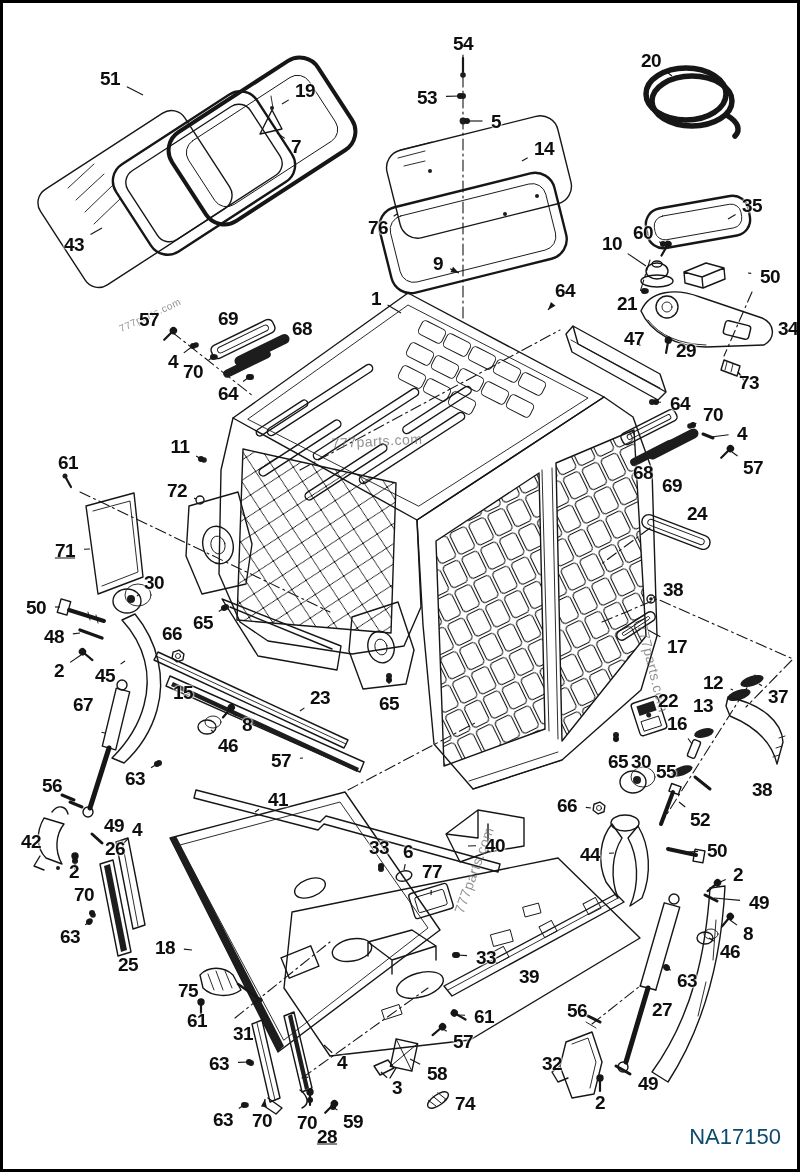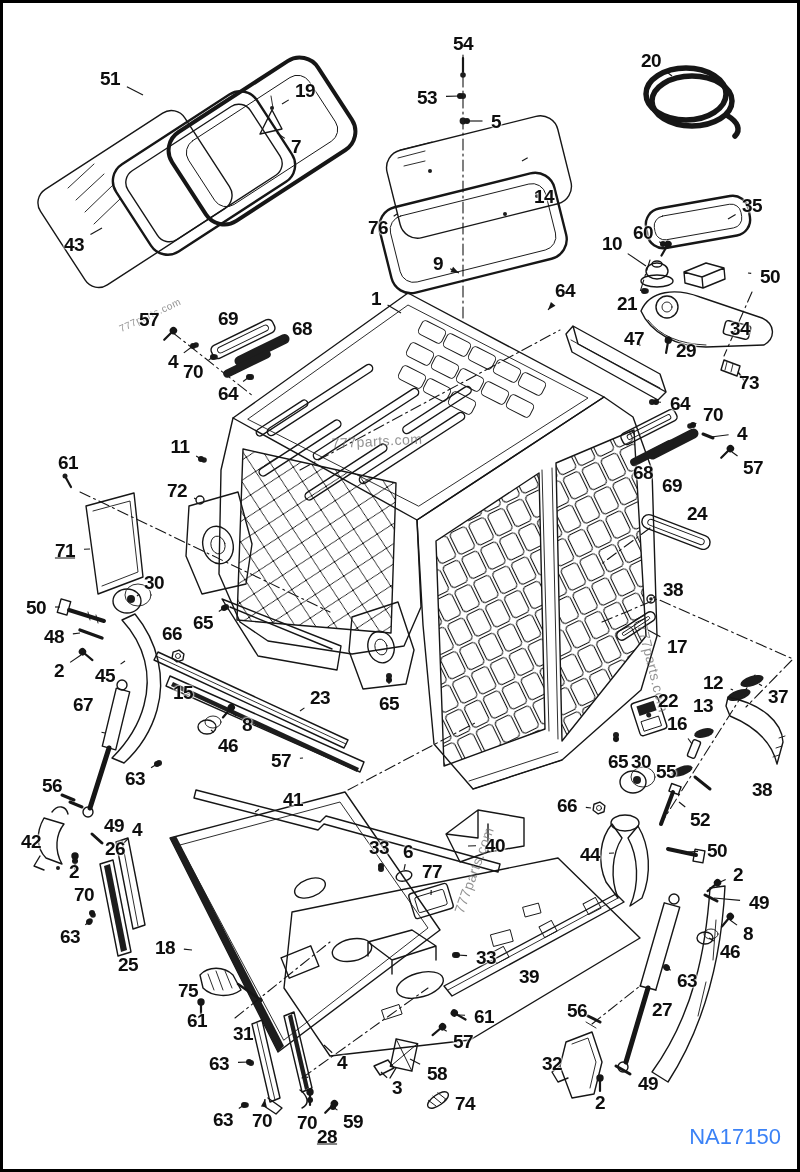--- a/index.html
+++ b/index.html
@@ -7,21 +7,21 @@
          font-family:"Liberation Sans",sans-serif;}
   #frame{position:absolute;inset:0;border:3px solid #000;pointer-events:none;z-index:60;}
   svg.art{position:absolute;left:0;top:0;z-index:5;}
   #leaders{position:absolute;left:0;top:0;z-index:20;}
   #labels{position:absolute;left:0;top:0;width:100%;height:100%;z-index:30;}
   .co{position:absolute;transform:translate(-50%,-50%);font-weight:bold;font-size:19px;
       color:#0e0e0e;letter-spacing:-0.5px;line-height:1;white-space:nowrap;
       text-shadow:0 0 2px #fff,0 0 2px #fff,0 0 3px #fff;}
   .wm{position:absolute;transform-origin:center;color:rgba(110,110,110,0.75);
       font-size:14px;letter-spacing:0.5px;white-space:nowrap;z-index:15;}
-  #pcode{position:absolute;transform:translate(-50%,-50%);font-size:22px;color:#3b82f6;z-index:40;}
+  #pcode{position:absolute;transform:translate(-50%,-50%);font-size:22px;color:#0c4a6e;z-index:40;}
   .ln{fill:none;stroke:#161616;stroke-width:1.4;stroke-linejoin:round;stroke-linecap:round;}
   .thn{stroke-width:0.9;}
   .thk{stroke-width:2.4;}
   .hvy{stroke-width:4;}
   .fil{fill:#1d1d1d;stroke:none;}
   .dsh{stroke-dasharray:11 4 2 4;stroke-width:1.1;}
 </style>
 </head>
 <body>
 
@@ -546,31 +546,31 @@
   <div id="labels">
       <div class="co" style="left: 376px; top: 298px;">1</div>
       <div class="co" style="left: 110px; top: 78px;">51</div>
       <div class="co" style="left: 305px; top: 90px;">19</div>
       <div class="co" style="left: 296px; top: 146px;">7</div>
       <div class="co" style="left: 74px; top: 244px;">43</div>
       <div class="co" style="left: 378px; top: 227px;">76</div>
       <div class="co" style="left: 463px; top: 43px;">54</div>
       <div class="co" style="left: 427px; top: 97px;">53</div>
       <div class="co" style="left: 496px; top: 121px;">5</div>
-      <div class="co" style="left: 544px; top: 148px; margin-top: 48px;">14</div>
+      <div class="co" style="left: 544px; top: 148px;">14</div>
       <div class="co" style="left: 438px; top: 263px;">9</div>
       <div class="co" style="left: 651px; top: 60px;">20</div>
       <div class="co" style="left: 752px; top: 205px;">35</div>
       <div class="co" style="left: 643px; top: 232px;">60</div>
       <div class="co" style="left: 612px; top: 243px;">10</div>
       <div class="co" style="left: 770px; top: 276px;">50</div>
       <div class="co" style="left: 565px; top: 290px;">64</div>
       <div class="co" style="left: 627px; top: 303px;">21</div>
       <div class="co" style="left: 634px; top: 338px;">47</div>
-      <div class="co" style="left: 740px; top: 328px;">34</div>
+      <div class="co" style="left: 788px; top: 328px;">34</div>
       <div class="co" style="left: 686px; top: 350px;">29</div>
       <div class="co" style="left: 749px; top: 382px;">73</div>
       <div class="co" style="left: 149px; top: 319px;">57</div>
       <div class="co" style="left: 228px; top: 318px;">69</div>
       <div class="co" style="left: 302px; top: 328px;">68</div>
       <div class="co" style="left: 173px; top: 361px;">4</div>
       <div class="co" style="left: 193px; top: 371px;">70</div>
       <div class="co" style="left: 228px; top: 393px;">64</div>
       <div class="co" style="left: 180px; top: 446px;">11</div>
       <div class="co" style="left: 177px; top: 490px;">72</div>
@@ -583,21 +583,21 @@
       <div class="co" style="left: 172px; top: 633px;">66</div>
       <div class="co" style="left: 59px; top: 670px;">2</div>
       <div class="co" style="left: 105px; top: 675px;">45</div>
       <div class="co" style="left: 183px; top: 692px;">15</div>
       <div class="co" style="left: 320px; top: 697px;">23</div>
       <div class="co" style="left: 83px; top: 704px;">67</div>
       <div class="co" style="left: 247px; top: 724px;">8</div>
       <div class="co" style="left: 228px; top: 745px;">46</div>
       <div class="co" style="left: 135px; top: 778px;">63</div>
       <div class="co" style="left: 281px; top: 760px;">57</div>
-      <div class="co" style="left: 293px; top: 799px;">41</div>
+      <div class="co" style="left: 278px; top: 799px;">41</div>
       <div class="co" style="left: 52px; top: 785px;">56</div>
       <div class="co" style="left: 31px; top: 841px;">42</div>
       <div class="co" style="left: 114px; top: 825px;">49</div>
       <div class="co" style="left: 137px; top: 829px;">4</div>
       <div class="co" style="left: 115px; top: 848px;">26</div>
       <div class="co" style="left: 74px; top: 871px;">2</div>
       <div class="co" style="left: 84px; top: 894px;">70</div>
       <div class="co" style="left: 70px; top: 936px;">63</div>
       <div class="co" style="left: 128px; top: 964px;">25</div>
       <div class="co" style="left: 165px; top: 947px;">18</div>

